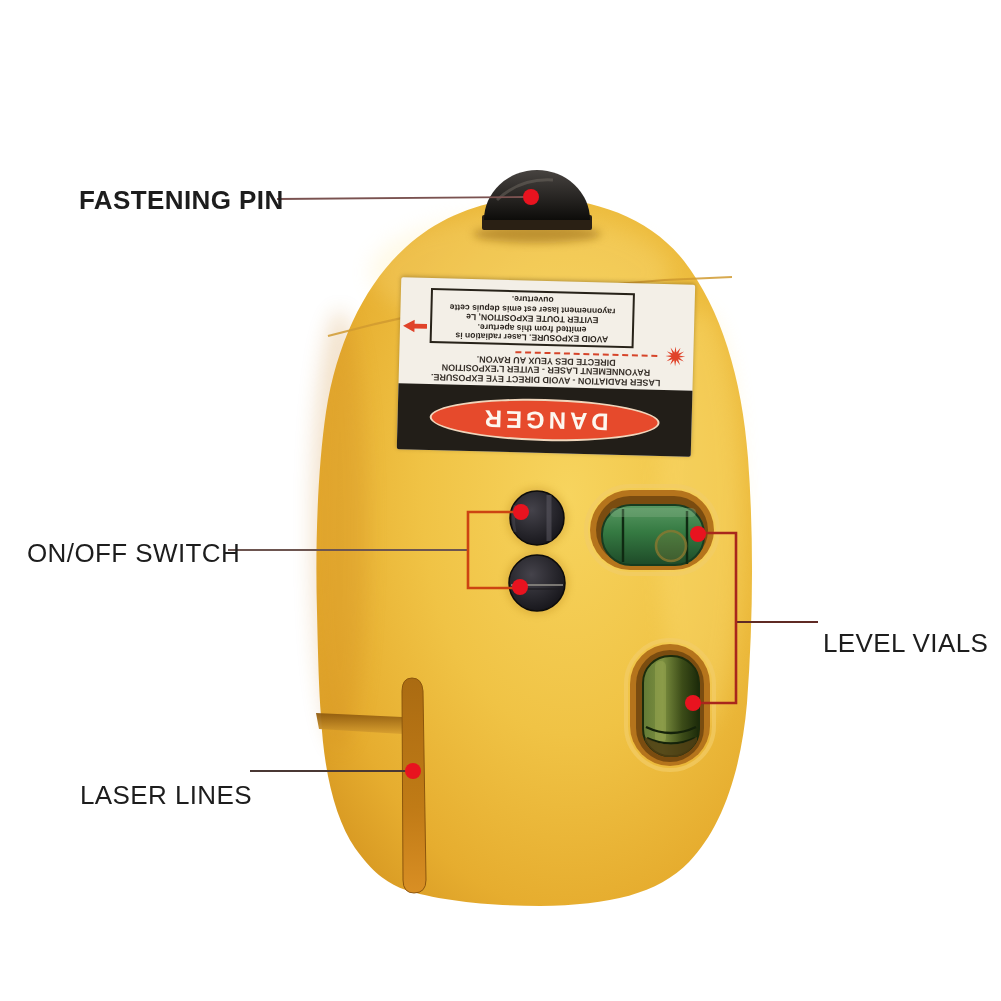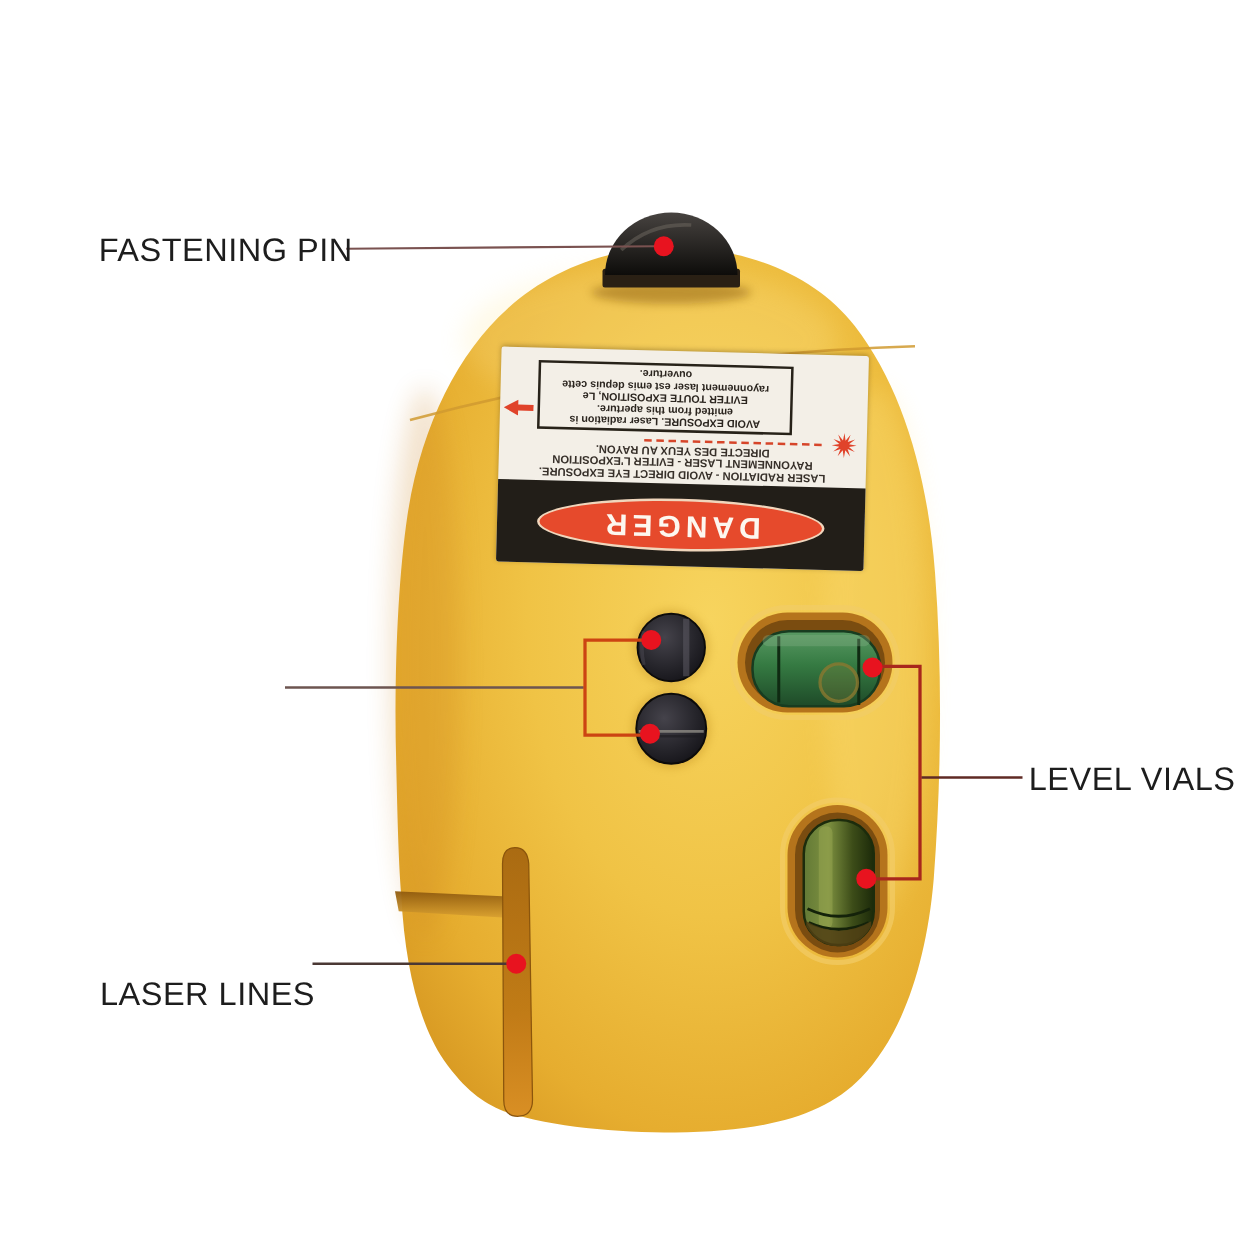--- a/index.html
+++ b/index.html
@@ -204,16 +204,17 @@
     <div class="apbox">
       <div class="b">AVOID EXPOSURE. Laser radiation is</div>
       <div>emitted from this aperture.</div>
       <div class="b">EVITER TOUTE EXPOSITION, Le</div>
       <div>rayonnement laser est emis depuis cette</div>
       <div>ouverture.</div>
     </div>
     <div class="arrow"></div>
   </div>
 
-  <div class="callout-label" style="left:79px; top:185px;">FASTENING PIN</div>
-  <div class="callout-label" style="left:823px; top:608px;">LEVEL VIALS</div>
+  <div class="callout-label" style="left:79px; top:185px;font-weight:bold;">FASTENING PIN</div>
+  <div class="callout-label" style="left:27px; top:538px;">ON/OFF SWITCH</div>
+  <div class="callout-label" style="left:823px; top:628px;">LEVEL VIALS</div>
   <div class="callout-label" style="left:80px; top:780px;">LASER LINES</div>
 </div>
 
 </body></html>

